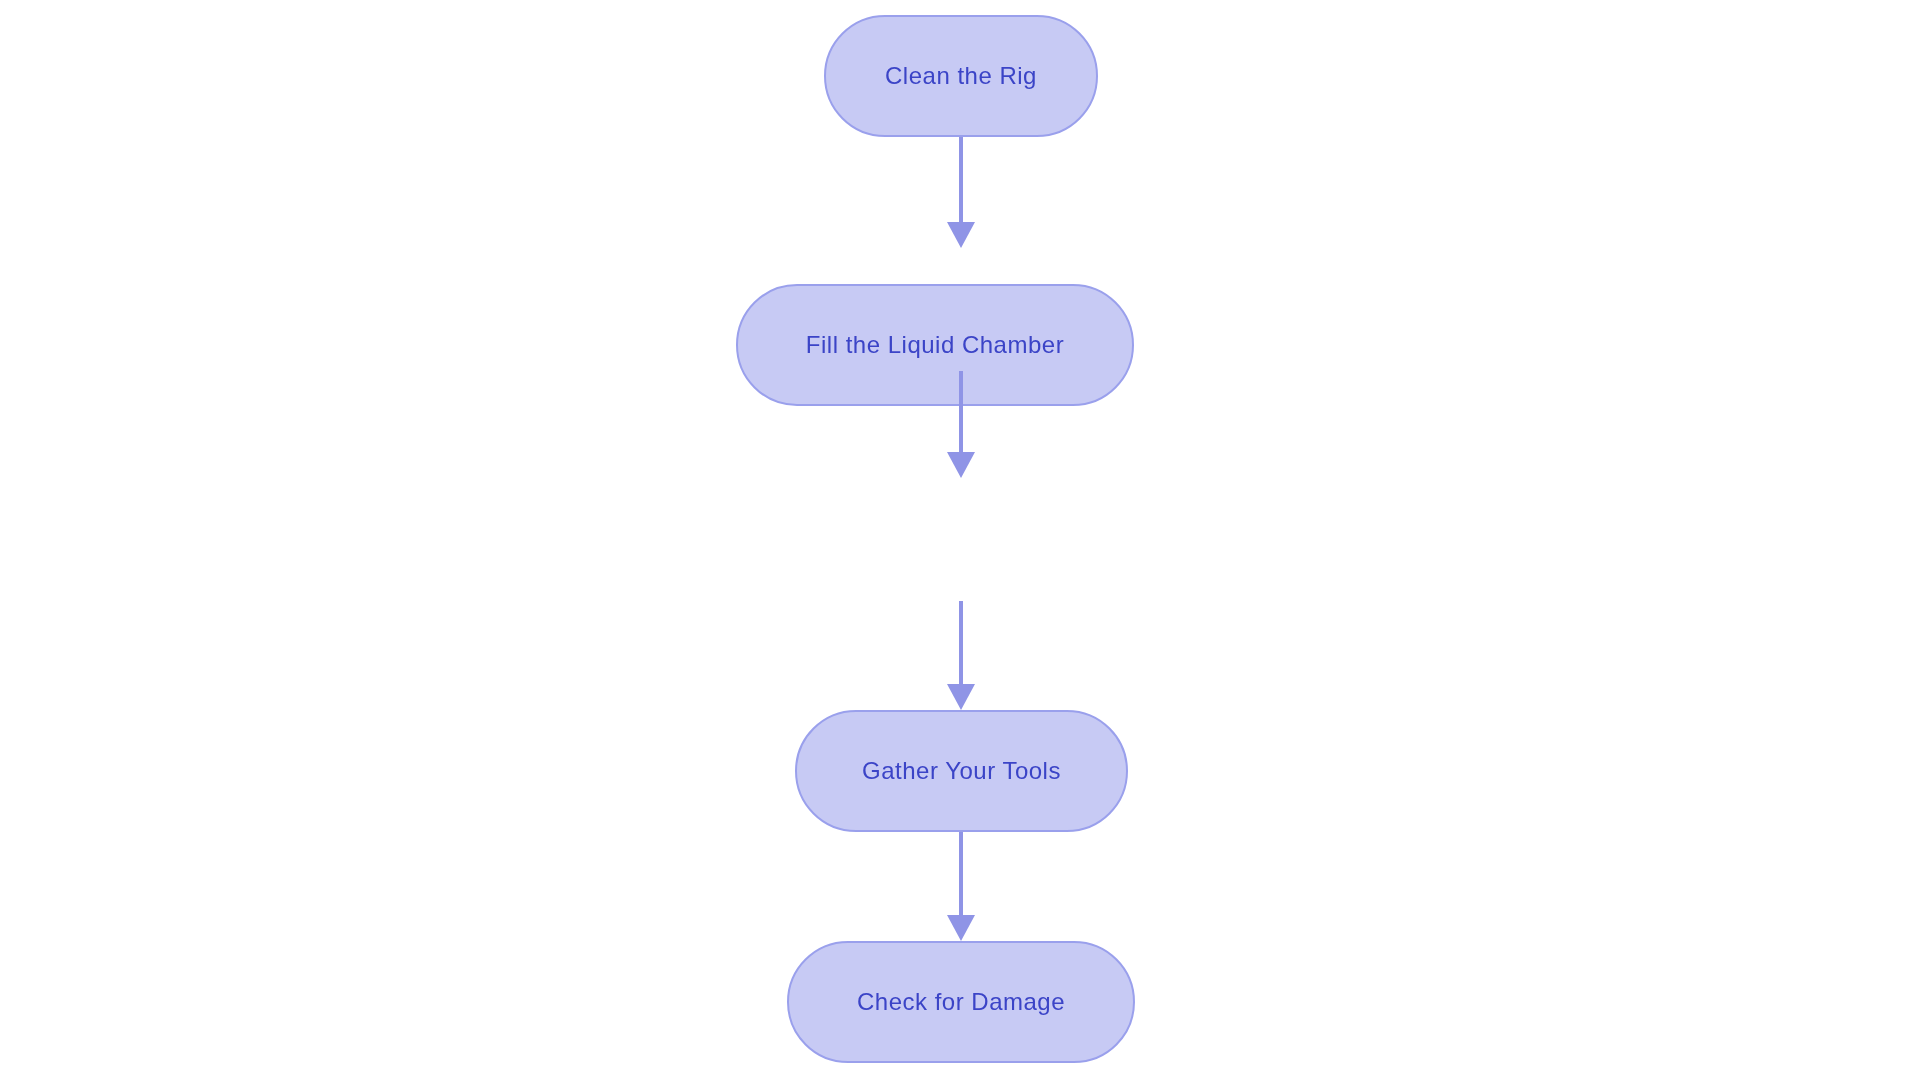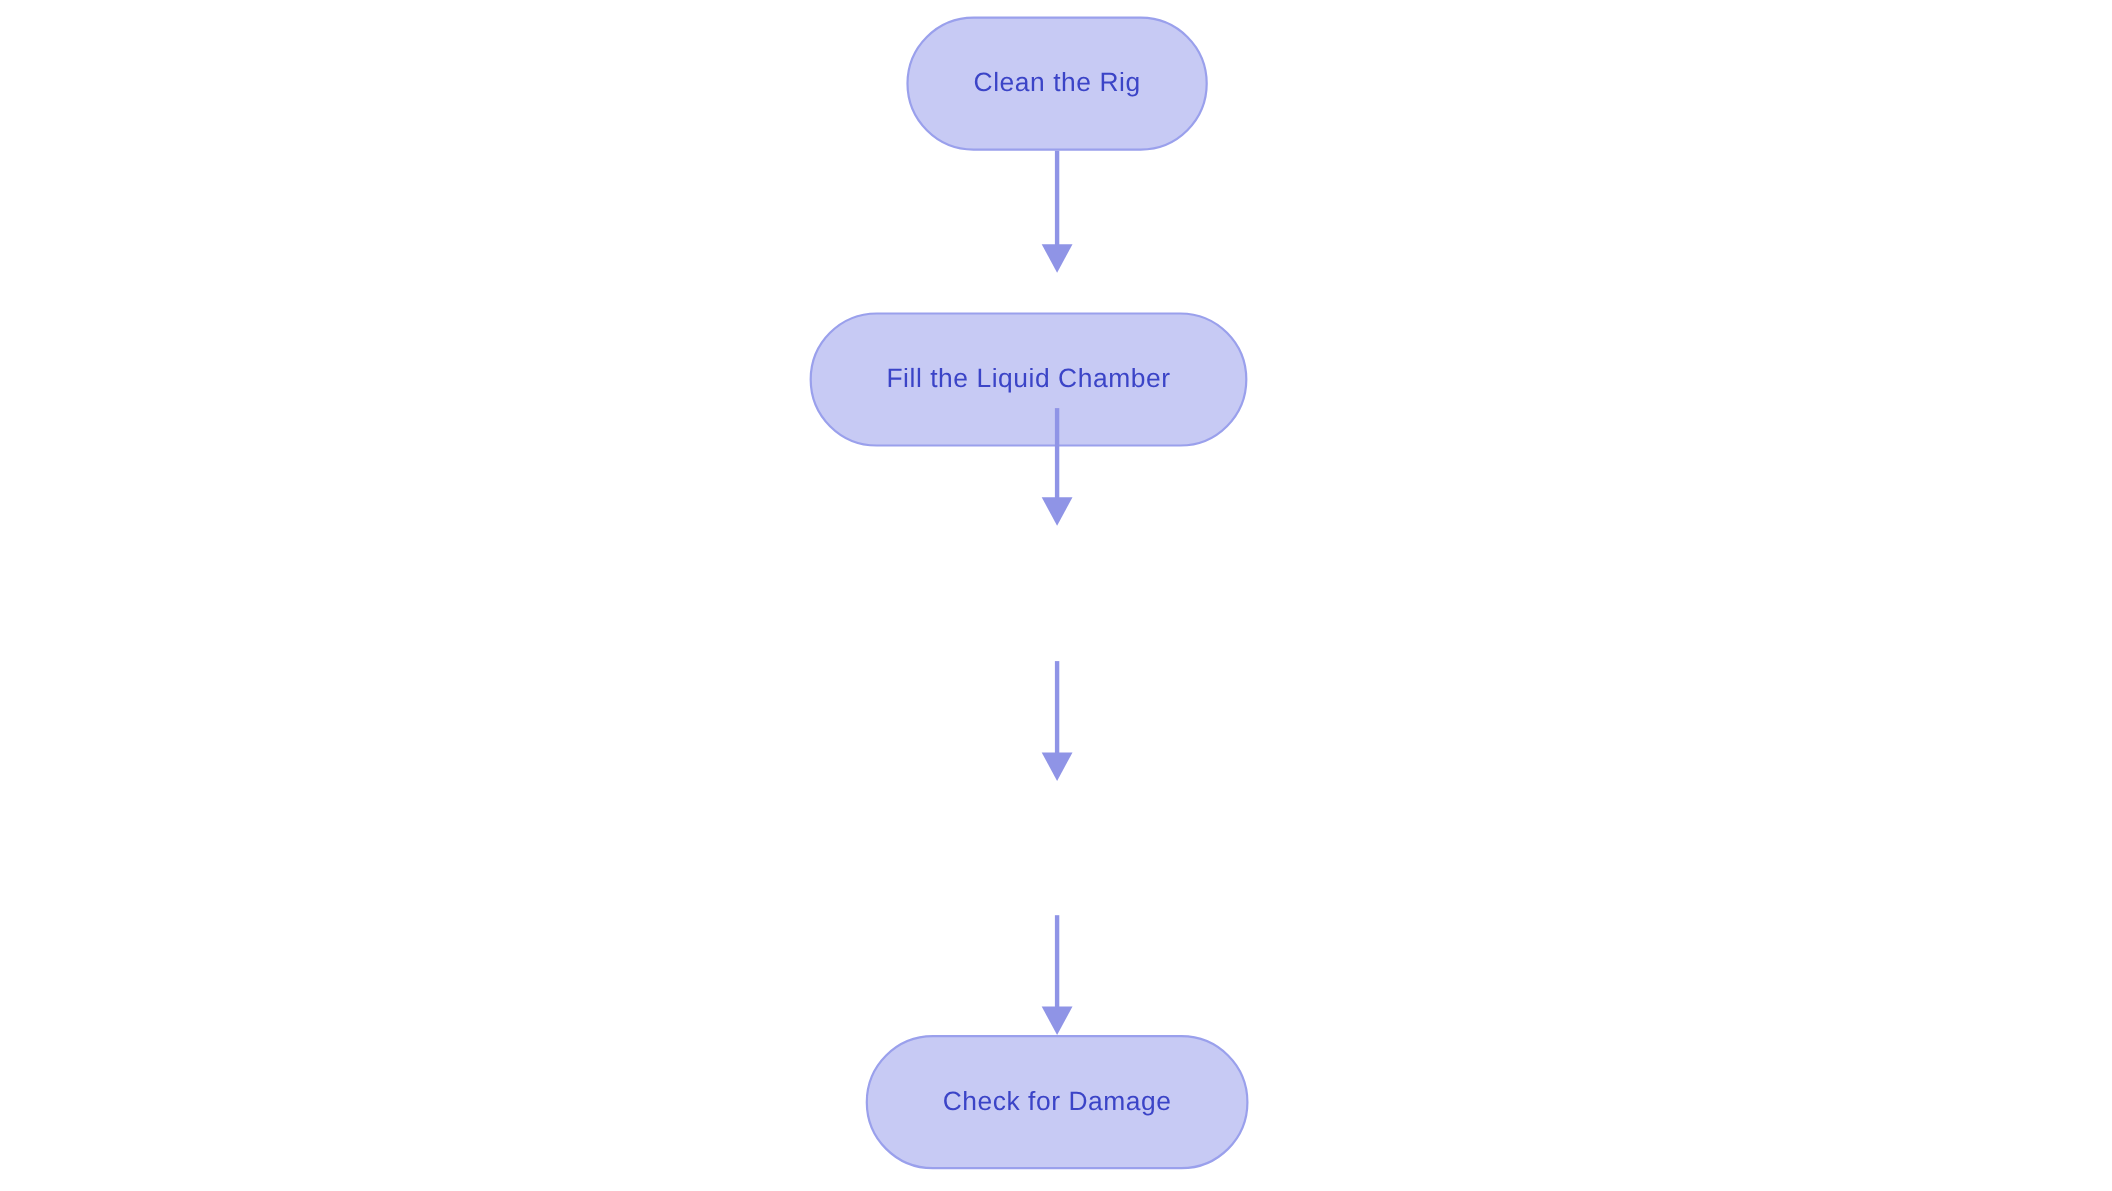--- a/index.html
+++ b/index.html
@@ -91,20 +91,23 @@
     <div class="line"></div>
     <div class="head"></div>
   </div>
 
 
   <div class="connector c3">
     <div class="line"></div>
     <div class="head"></div>
   </div>
 
+  <div class="node n4">
+    <span class="node-label">Gather Your Tools</span>
+  </div>
 
   <div class="connector c4">
     <div class="line"></div>
     <div class="head"></div>
   </div>
 
   <div class="node n5">
     <span class="node-label">Check for Damage</span>
   </div>
 

